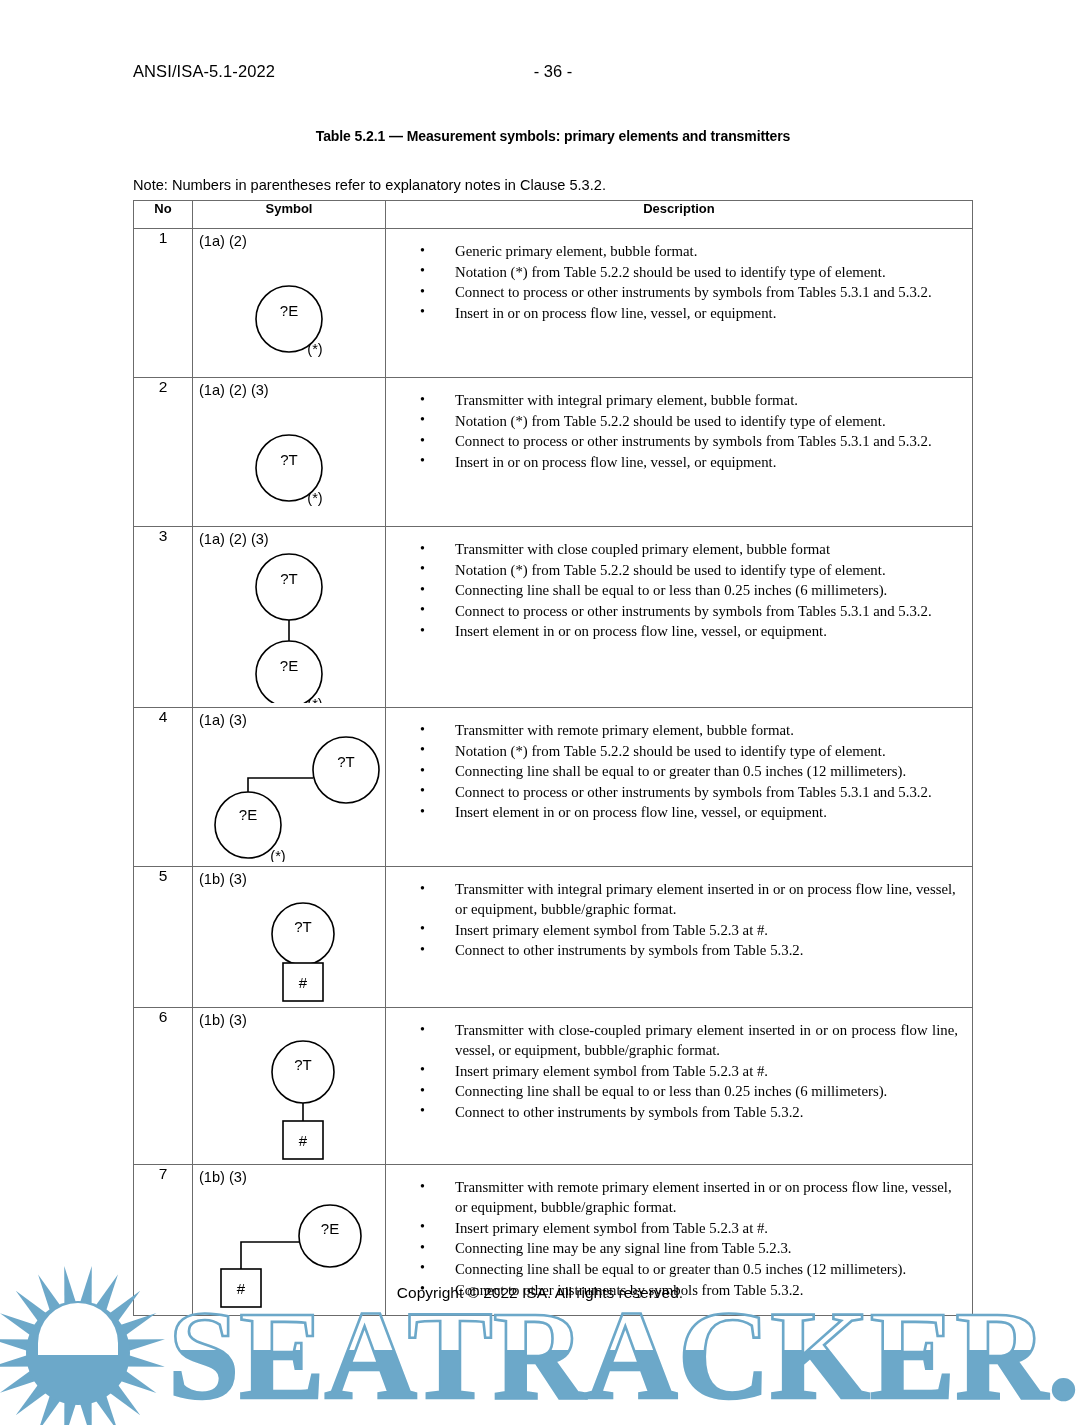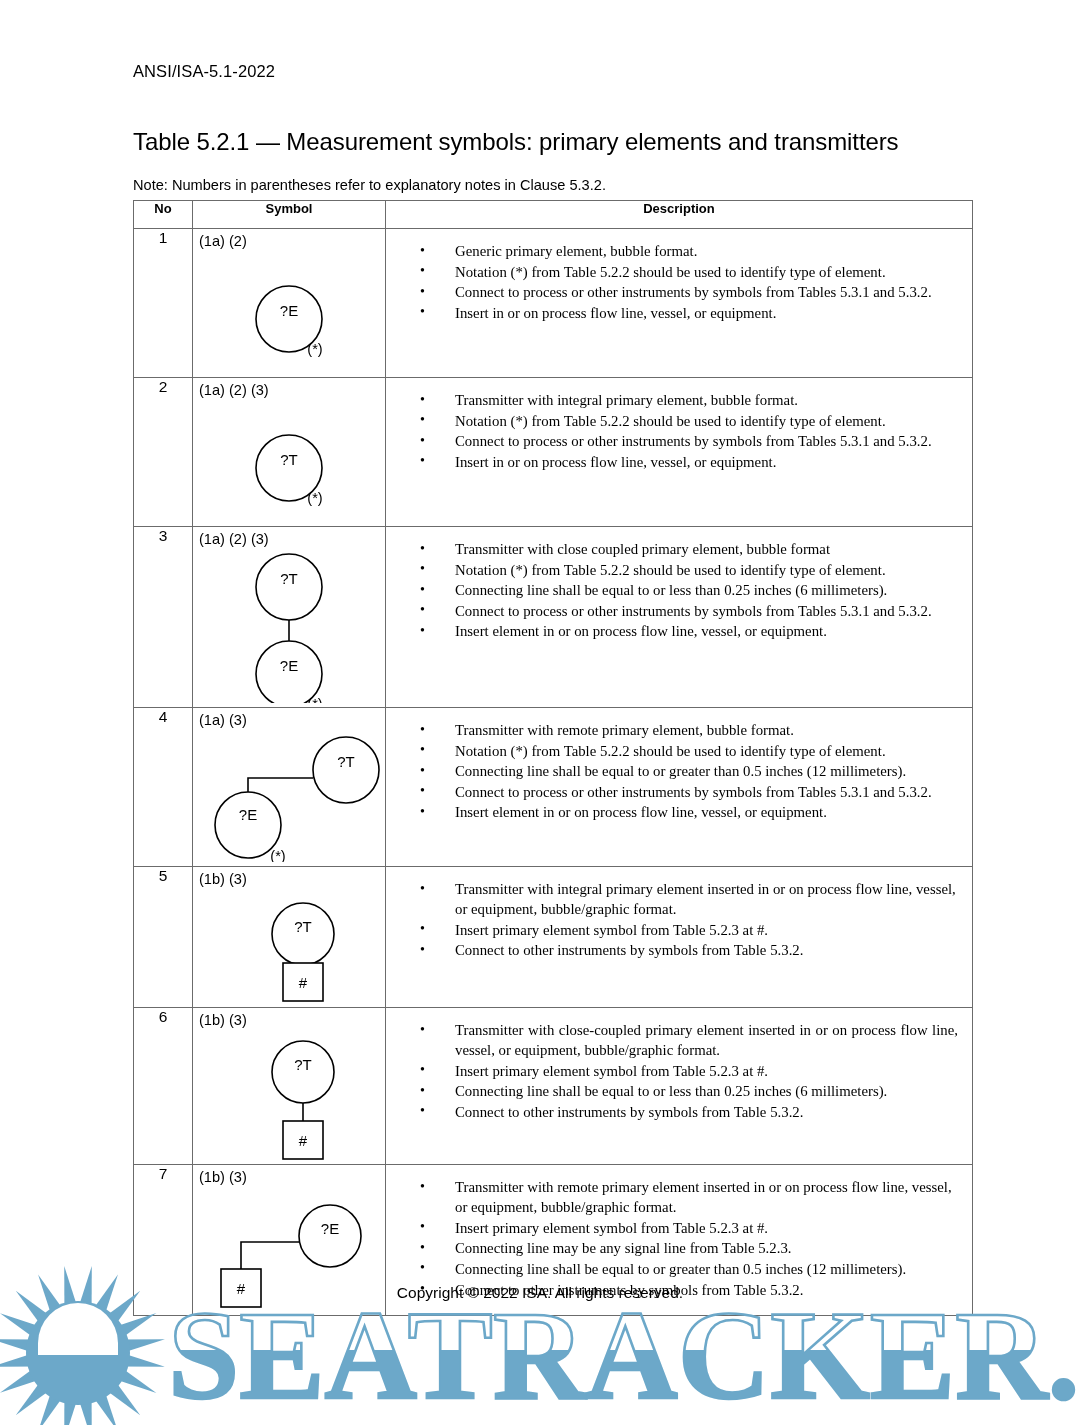--- a/index.html
+++ b/index.html
@@ -39,23 +39,23 @@
     text-align: center;
     font-size: 16.5px;
   }
 
   
   .table-caption {
     position: absolute;
     top: 128px;
     left: 133px;
     width: 840px;
-    text-align: left;
-    font-size: 24px;
-    font-weight: normal;
+    text-align: center;
+    font-size: 14px;
+    font-weight: bold;
     letter-spacing: -0.1px;
   }
 
   
   .table-note {
     position: absolute;
     top: 177px;
     left: 133px;
     font-size: 14.6px;
   }
@@ -188,20 +188,21 @@
     height: 167px;
     z-index: 2;
     pointer-events: none;
   }
 </style>
 </head>
 <body>
 
 <div class="page-header">
   <div class="std-id">ANSI/ISA-5.1-2022</div>
+  <div class="page-no">- 36 -</div>
 </div>
 
 <div class="table-caption">Table 5.2.1 — Measurement symbols: primary elements and transmitters</div>
 
 <div class="table-note">Note: Numbers in parentheses refer to explanatory notes in Clause 5.3.2.</div>
 
 <table class="sym-table">
   <colgroup>
     <col class="c-no">
       <col class="c-sym">

